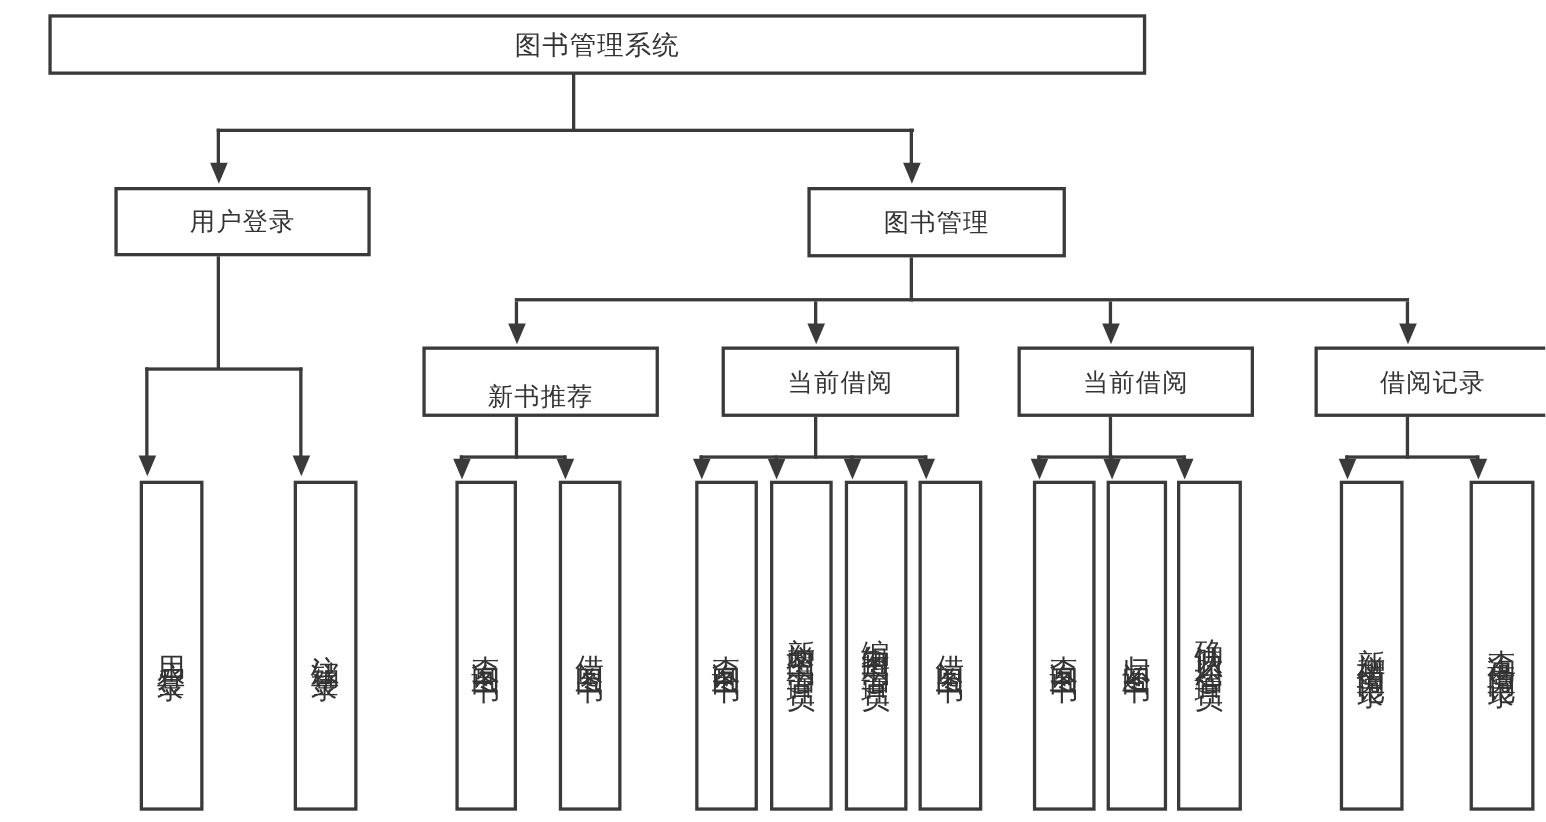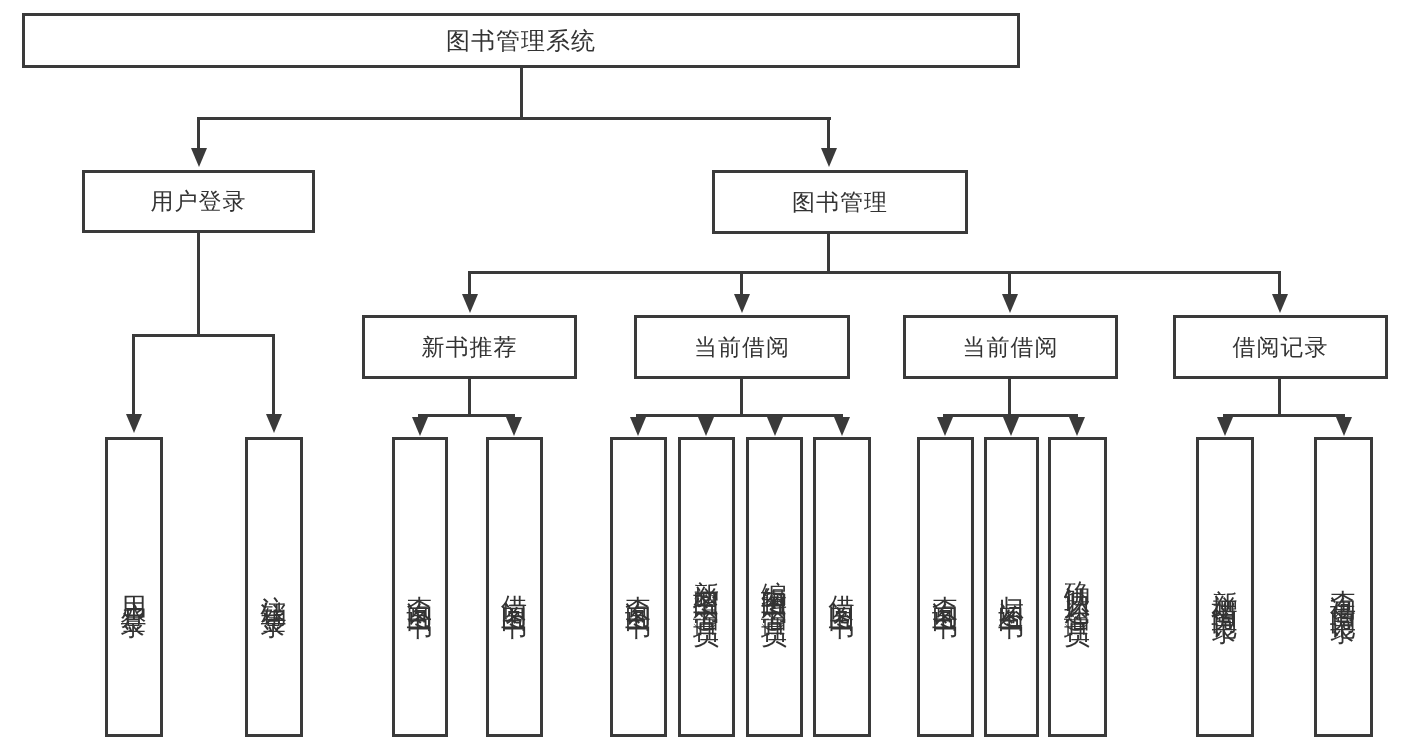--- a/index.html
+++ b/index.html
@@ -13,20 +13,21 @@
   .stage{position:relative;width:1405px;height:747px;background:var(--bg);overflow:hidden;}
   .box{
     position:absolute;
     box-sizing:border-box;
     border:3px solid var(--line);
     background:var(--bg);
     display:flex;
     align-items:center;
     justify-content:center;
     color:var(--text);
+    margin-left:22px;
   }
   .hbox{font-size:23px;letter-spacing:1px;white-space:nowrap;}
   .root-box{font-size:24px;}
   .vbox span{
     writing-mode:vertical-rl;
     text-orientation:mixed;
     font-size:26px;
     letter-spacing:6px;
     line-height:1;
     white-space:nowrap;
@@ -61,21 +62,21 @@
   <div class="vl" style="left:520px;top:67px;height:51px;"></div>
   <div class="hl" style="left:197px;top:117px;width:634px;"></div>
   <div class="vl" style="left:197px;top:117px;height:33px;"></div>
   <div class="arr" style="left:191px;top:148px;"></div>
   <div class="vl" style="left:827px;top:117px;height:33px;"></div>
   <div class="arr" style="left:821px;top:148px;"></div>
 
   <div class="box hbox" style="left:82px;top:170px;width:233px;height:63px;">
     <span>用户登录</span>
   </div>
-  <div class="box hbox" style="left:712px;top:170px;width:256px;height:64px;">
+  <div class="box hbox" style="left:712px;top:170px;width:235px;height:64px;">
     <span>图书管理</span>
   </div>
 
   <div class="vl" style="left:197px;top:233px;height:103px;"></div>
   <div class="hl" style="left:132px;top:334px;width:143px;"></div>
   <div class="vl" style="left:132px;top:334px;height:81px;"></div>
   <div class="arr" style="left:126px;top:414px;"></div>
   <div class="vl" style="left:272px;top:334px;height:81px;"></div>
   <div class="arr" style="left:266px;top:414px;"></div>
 
@@ -83,21 +84,21 @@
   <div class="hl" style="left:468px;top:271px;width:813px;"></div>
   <div class="vl" style="left:468px;top:274px;height:22px;"></div>
   <div class="arr" style="left:462px;top:294px;"></div>
   <div class="vl" style="left:740px;top:274px;height:22px;"></div>
   <div class="arr" style="left:734px;top:294px;"></div>
   <div class="vl" style="left:1008px;top:274px;height:22px;"></div>
   <div class="arr" style="left:1002px;top:294px;"></div>
   <div class="vl" style="left:1278px;top:274px;height:22px;"></div>
   <div class="arr" style="left:1272px;top:294px;"></div>
 
-  <div class="box hbox" style="left:362px;top:315px;width:215px;height:64px;">
+  <div class="box hbox" style="left:362px;top:315px;width:215px;height:64px;align-items:flex-end;">
     <span>新书推荐</span>
   </div>
   <div class="box hbox" style="left:634px;top:315px;width:216px;height:64px;">
     <span>当前借阅</span>
   </div>
   <div class="box hbox" style="left:1173px;top:315px;width:215px;height:64px;">
     <span>借阅记录</span>
   </div>
   <div class="box hbox" style="left:903px;top:315px;width:215px;height:64px;">
     <span>当前借阅</span>

